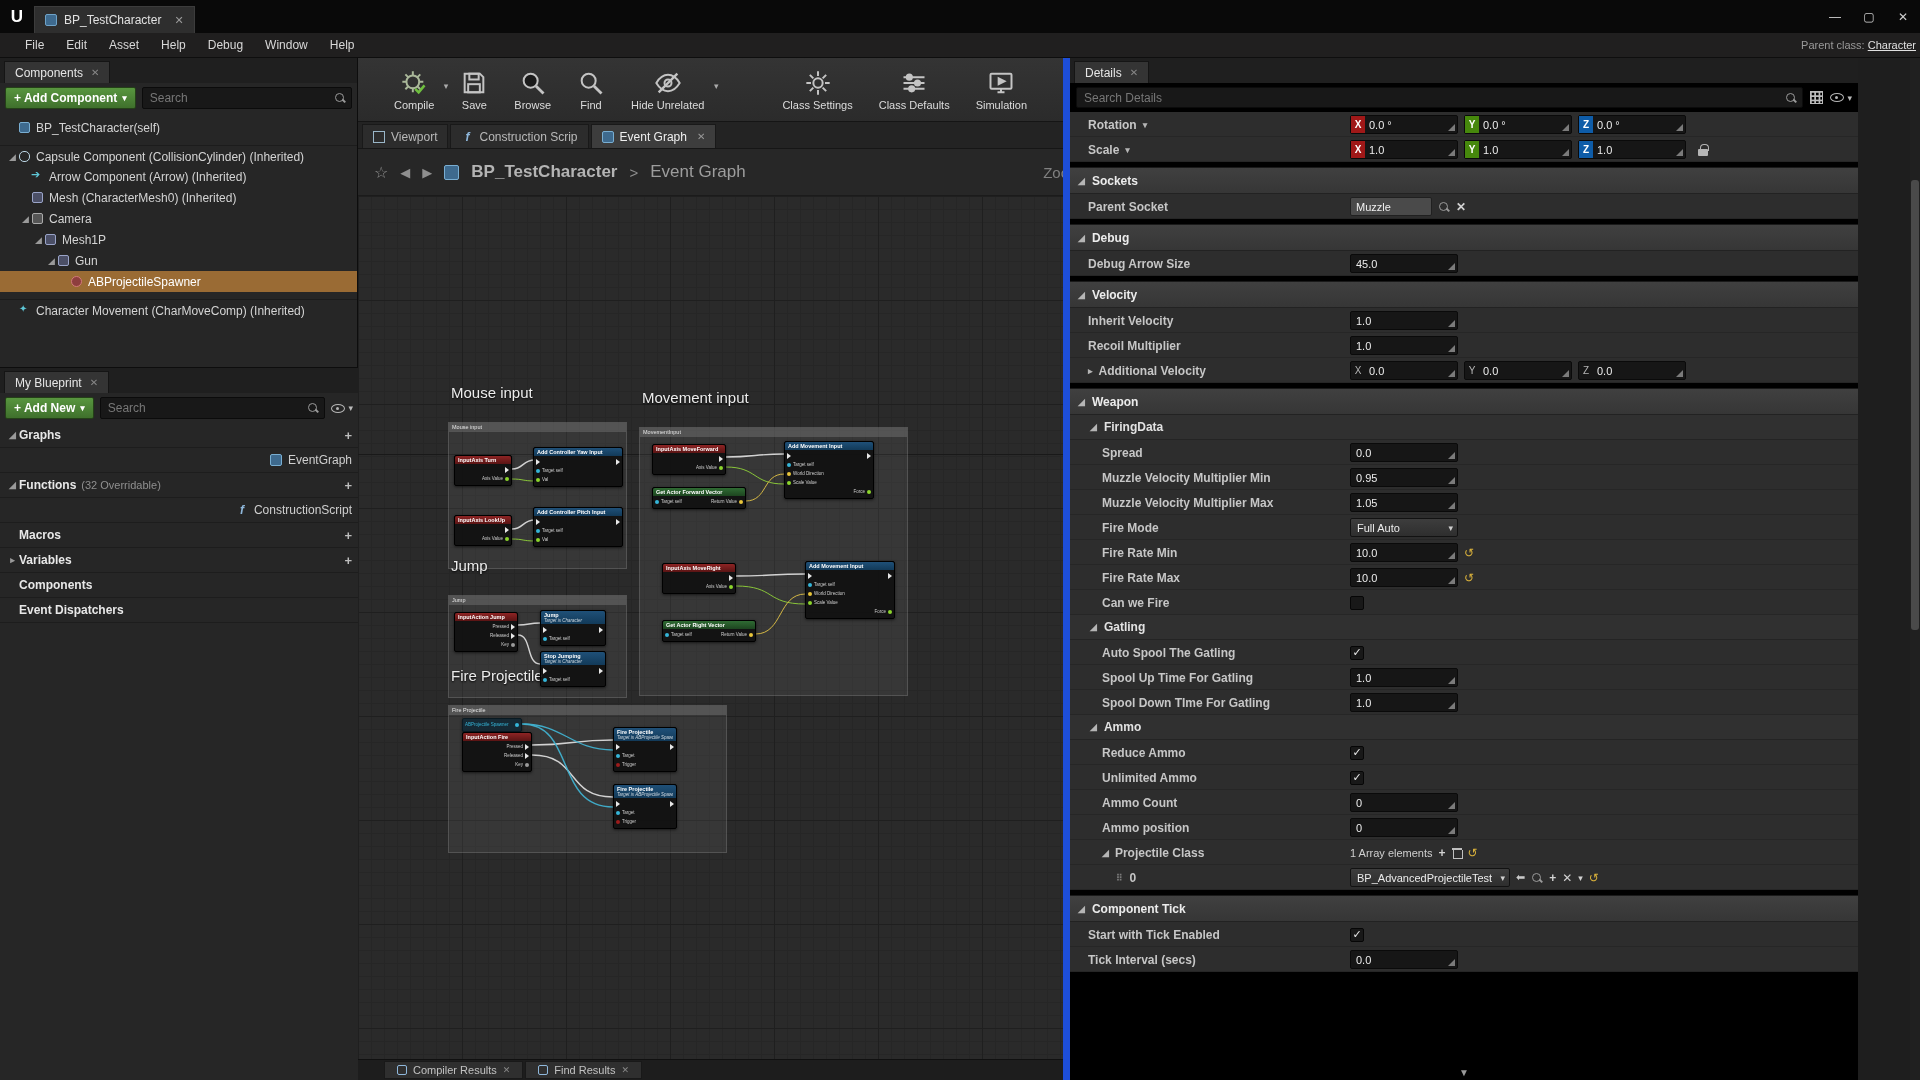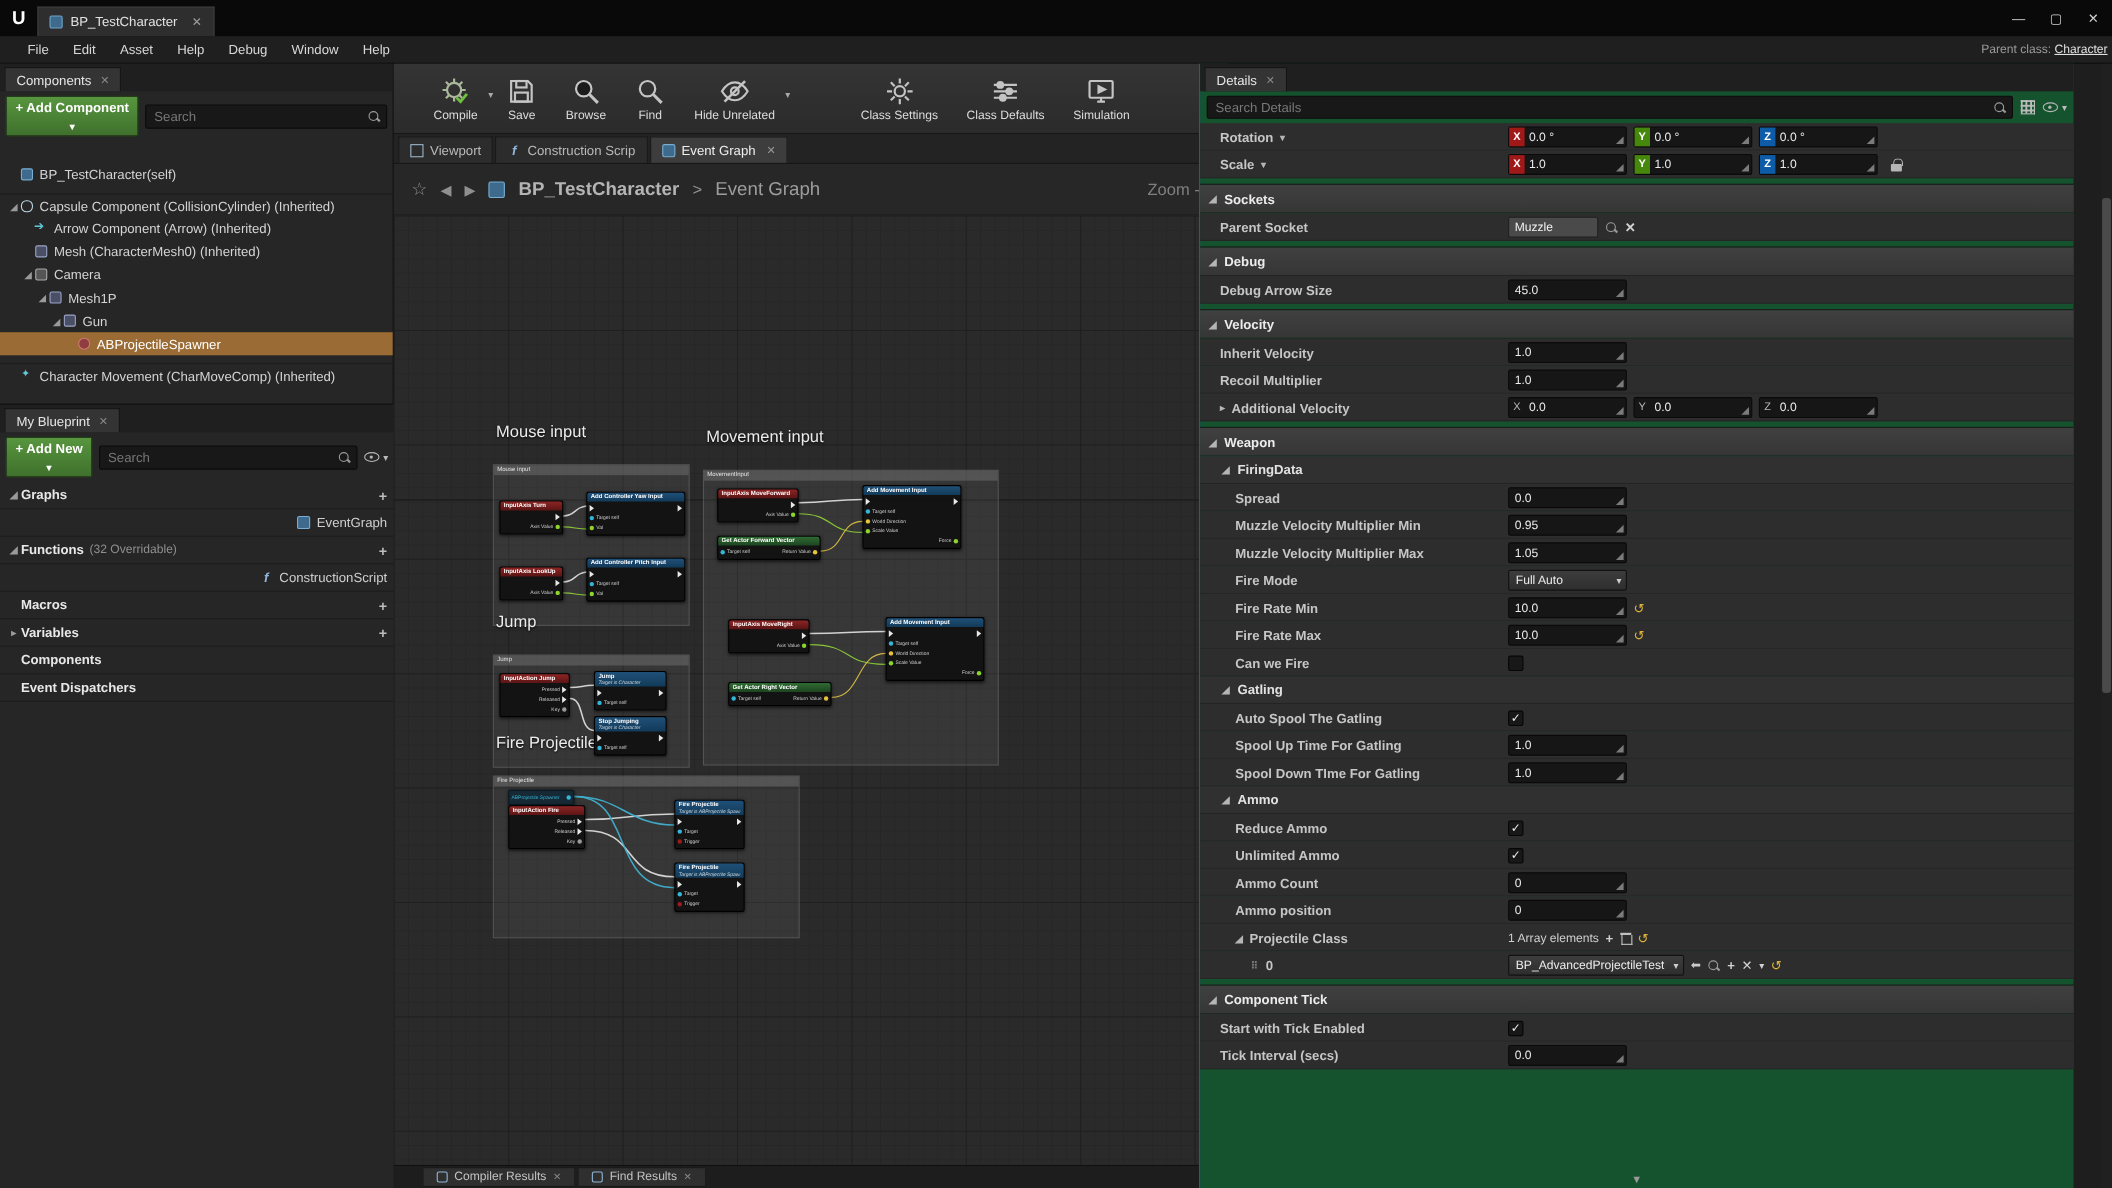--- a/index.html
+++ b/index.html
@@ -21,42 +21,42 @@
   
   #menubar { position:absolute; left:0; top:33px; width:1920px; height:25px; background:#201f1f;
     display:flex; align-items:center; padding-left:14px; border-bottom:1px solid #0e0e0e; }
   .menu-item { padding:0 11px; font-size:12px; color:#d8d8d8; }
   #parent-class { margin-left:auto; padding-right:4px; font-size:11px; color:#9a9a9a; white-space:nowrap; }
   #parent-class b { color:#e0e0e0; font-weight:normal; text-decoration:underline; }
 
   
   #leftcol { position:absolute; left:0; top:58px; width:358px; height:1022px; background:#262626; border-right:1px solid #0d0d0d; }
   #centercol { position:absolute; left:358px; top:58px; width:757px; height:1022px; background:#2a2a2a; }
-  #rightcol { position:absolute; left:1090px; top:58px; width:795px; height:1022px; background:#14532d; border-left:1px solid #1d4ed8; }
+  #rightcol { position:absolute; left:1063px; top:58px; width:795px; height:1022px; background:#000000; border-left:7px solid #1d4ed8; }
   #main-scrollbar { position:absolute; left:1910px; top:58px; width:10px; height:1022px; background:#202020; }
   #main-scrollbar .thumb { position:absolute; left:1px; width:8px; top:122px; height:450px; background:#4a4a4a; border-radius:3px; }
 
   
   .panel-hd { height:25px; background:#1f1f1f; display:flex; align-items:flex-end; }
   .panel-tab { display:flex; align-items:center; gap:8px; background:#343434; border:1px solid #151515; border-bottom:none;
     height:22px; padding:0 10px; font-size:12px; color:#e6e6e6; margin-left:4px; }
   .panel-tab .x { color:#888; font-size:10px; }
 
   
   .tool-row { display:flex; align-items:center; gap:6px; padding:4px 5px; }
   .green-btn { background:linear-gradient(#58963f,#3f702c); border:1px solid #244018; color:#fff; font-weight:bold;
-    font-size:12px; padding:3px 8px; border-radius:2px; display:flex; align-items:center; gap:5px;flex-direction:column; }
+    font-size:12px; padding:3px 8px; border-radius:2px; display:flex; align-items:center; gap:5px; }
   .green-btn .caret { font-size:9px; }
   .search-box { flex:1; position:relative; background:#181818; border:1px solid #0b0b0b; height:22px; border-radius:2px;
     display:flex; align-items:center; padding:0 22px 0 7px; color:#777; font-size:12px; }
   .i-mag { position:relative; width:12px; height:12px; display:inline-block; }
   .i-mag::before { content:""; position:absolute; left:1px; top:1px; width:7px; height:7px; border:1.5px solid #9a9a9a; border-radius:50%; }
   .i-mag::after { content:""; position:absolute; left:8px; top:8px; width:4px; height:1.5px; background:#9a9a9a; transform:rotate(45deg); }
   .search-box .i-mag { position:absolute; right:5px; top:4px; }
-  #components-tree { margin-top:20px; }
+  #components-tree { margin-top:4px; }
   .tree-row { display:flex; align-items:center; height:21px; font-size:12px; color:#d4d4d4; white-space:nowrap; overflow:hidden; }
   .tree-row.gap { margin-top:7px; border-top:1px solid #1c1c1c; padding-top:1px; }
   .tree-row.selected { background:var(--sel); color:#fff; }
   .expander { width:13px; font-size:9px; color:#9a9a9a; text-align:center; flex:0 0 13px; }
   .tico { width:11px; height:11px; border-radius:2px; margin-right:6px; flex:0 0 11px; }
   .tico.blueprint { background:#3e6a8e; border:1px solid #79aed2; }
   .tico.capsule { background:transparent; border:1px solid #bcd6e4; border-radius:5px; }
   .tico.arrow { background:transparent; position:relative; }
   .tico.arrow::before { content:"➔"; position:absolute; left:-1px; top:-3px; color:#5fc8d8; font-size:11px; }
   .tico.mesh { background:#4b4f66; border:1px solid #9aa4c8; }

